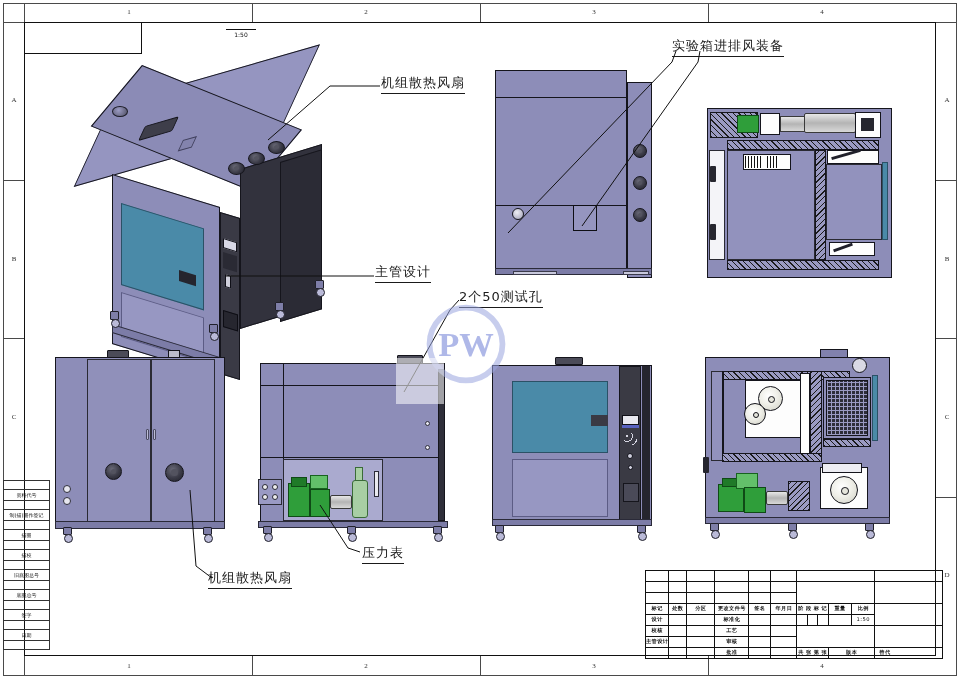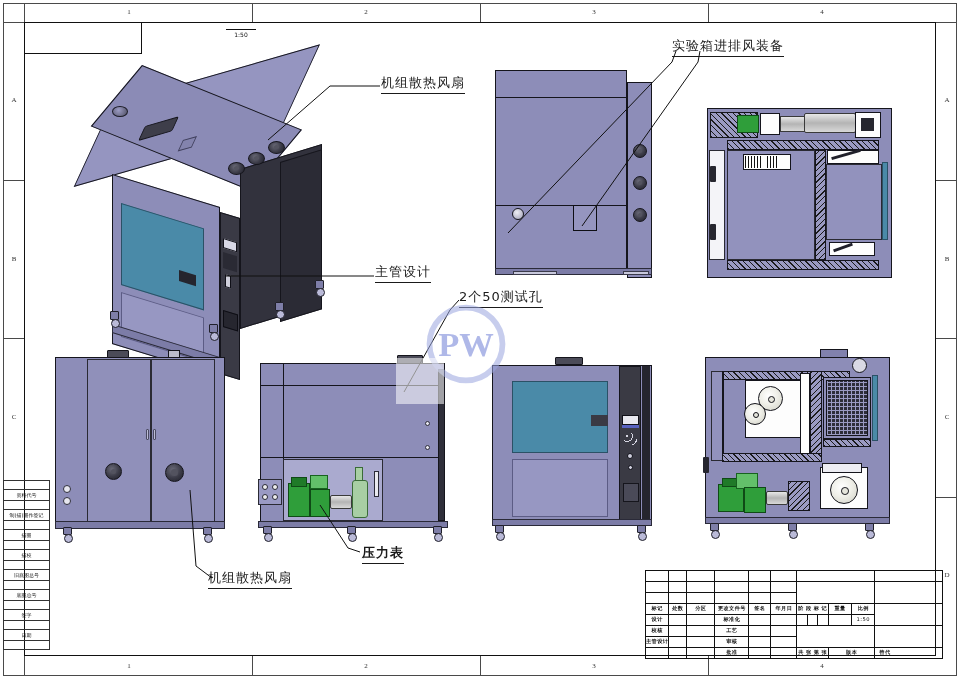--- a/index.html
+++ b/index.html
@@ -431,21 +431,21 @@
     <polyline points="212,578 196,566 190,490" fill="none" stroke="#111" stroke-width="1"></polyline>
 
     <polyline points="360,552 348,548 320,505" fill="none" stroke="#111" stroke-width="1"></polyline>
   </svg>
 
   <div class="cn-label" style="left:381px;top:74px;">机组散热风扇</div>
   <div class="cn-label" style="left:375px;top:263px;">主管设计</div>
   <div class="cn-label" style="left:672px;top:37px;">实验箱进排风装备</div>
   <div class="cn-label" style="left:459px;top:288px;">2个50测试孔</div>
   <div class="cn-label" style="left:208px;top:569px;">机组散热风扇</div>
-  <div class="cn-label" style="left:362px;top:544px;font-weight:bold;">压力表</div>
+  <div class="cn-label" style="left:362px;top:544px;">压力表</div>
 
   <svg id="watermark" viewBox="0 0 100 100">
     <circle cx="50" cy="50" r="38" fill="none" stroke="#9aa6e0" stroke-width="6"></circle>
     <text x="50" y="62" font-family="Liberation Serif, serif" font-size="36" font-weight="bold" fill="#6f7fd6" text-anchor="middle">PW</text>
   </svg>
   <div style="position:absolute;left:396px;top:358px;width:48px;height:46px;background:#ffffff;opacity:.55;"></div>
 
   <table id="left-table">
     <tbody>
         <tr>

